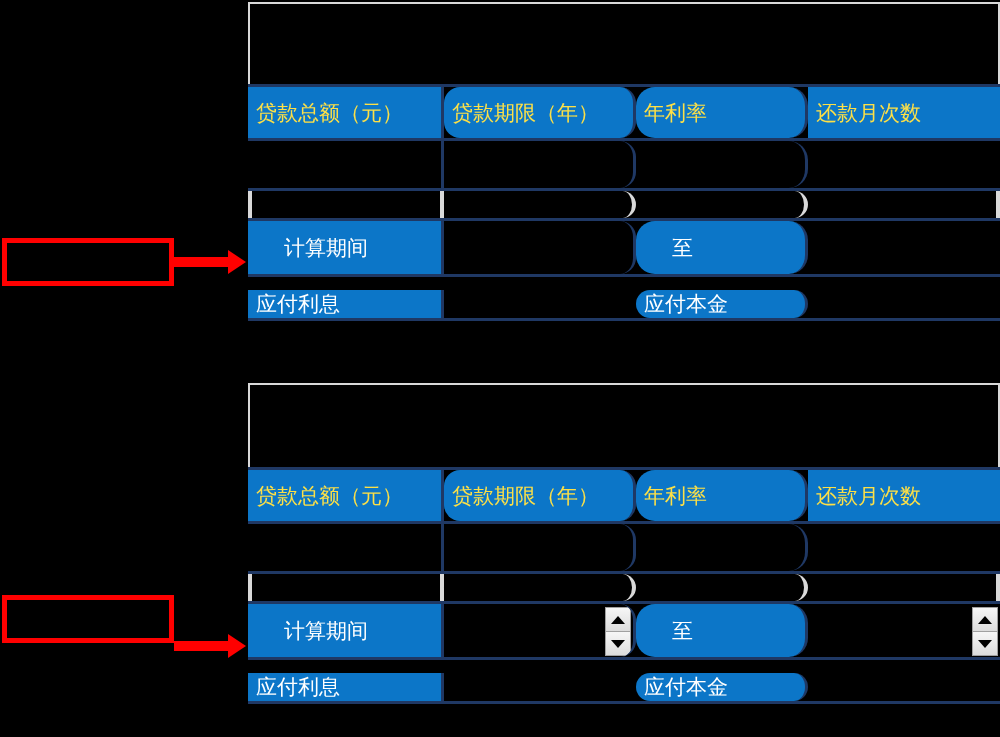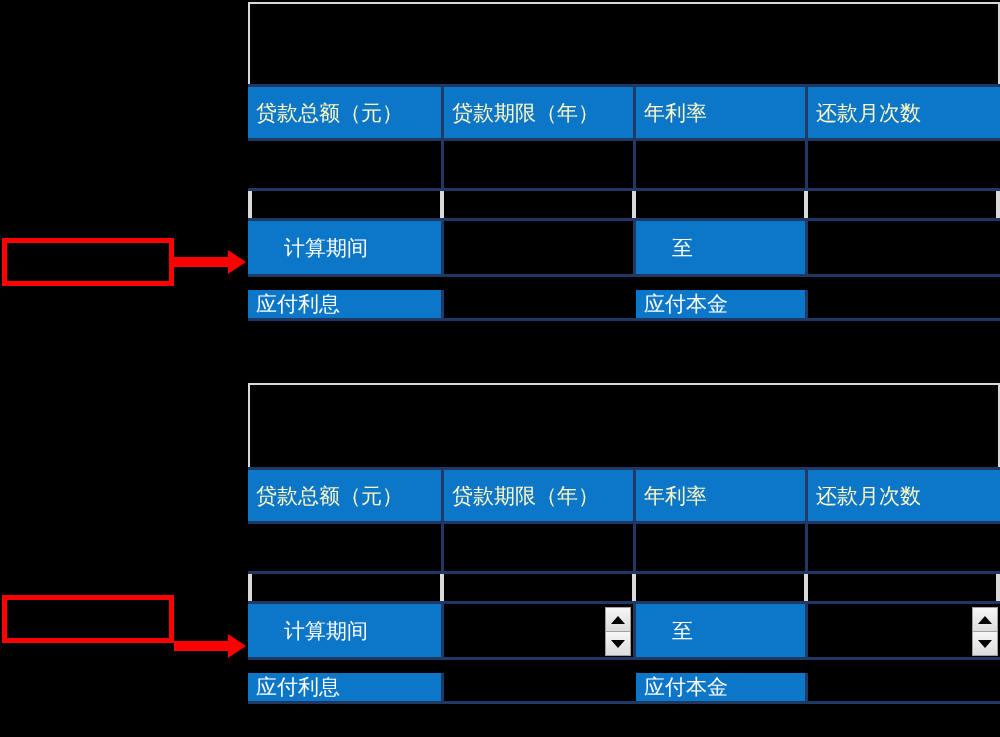--- a/index.html
+++ b/index.html
@@ -33,21 +33,21 @@
     border-right:2px solid #d9d9d9;
     box-sizing:border-box;
     background:#000;
   }
   .sheet.bottom .row-title{height:84px;}
 
   
   .row-head{height:54px;border-top:3px solid #1f3864;box-sizing:border-box;}
   .row-head .cell{
     background:#0c76c8;
-    color:#fef9c3;
+    color:#fde047;
     font-size:21px;
     display:flex;align-items:center;
     padding-left:8px;
     border-right:3px solid #1f3864;
     box-sizing:border-box;
     overflow:hidden;white-space:nowrap;
   }
   .row-head .cell:last-child{border-right:none;}
 
   
@@ -95,22 +95,22 @@
   .lbl{
     background:#0c76c8;
     color:#ffffff;
     font-size:21px;
     padding-left:8px;
   }
   .val{background:#000;}
 
   
   .c1{width:196px;flex:0 0 196px;}
-  .c2{width:192px;flex:0 0 192px;}
-  .c3{width:172px;flex:0 0 172px;}
+  .c2{width:192px;flex:0 0 192px;border-radius:16px;}
+  .c3{width:172px;flex:0 0 172px;border-radius:19px;}
   .c4{width:192px;flex:0 0 192px;font-family:Liberation Serif, serif;}
 
   
   .spinner{
     position:absolute;
     right:2px;top:3px;
     width:26px;height:49px;
     background:#eeeeee;
     border:1px solid #a0a0a0;
     box-sizing:border-box;

